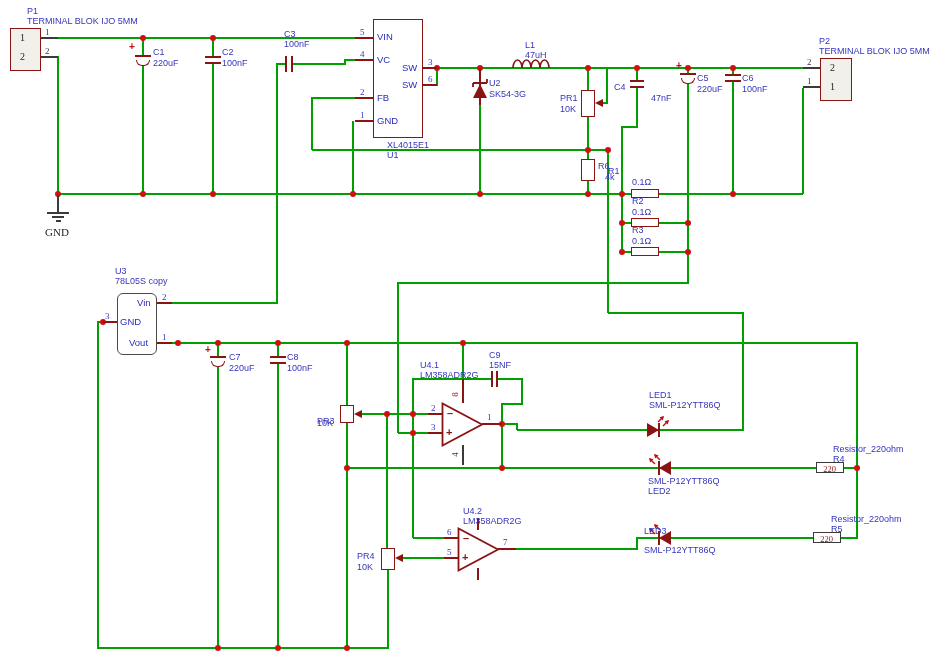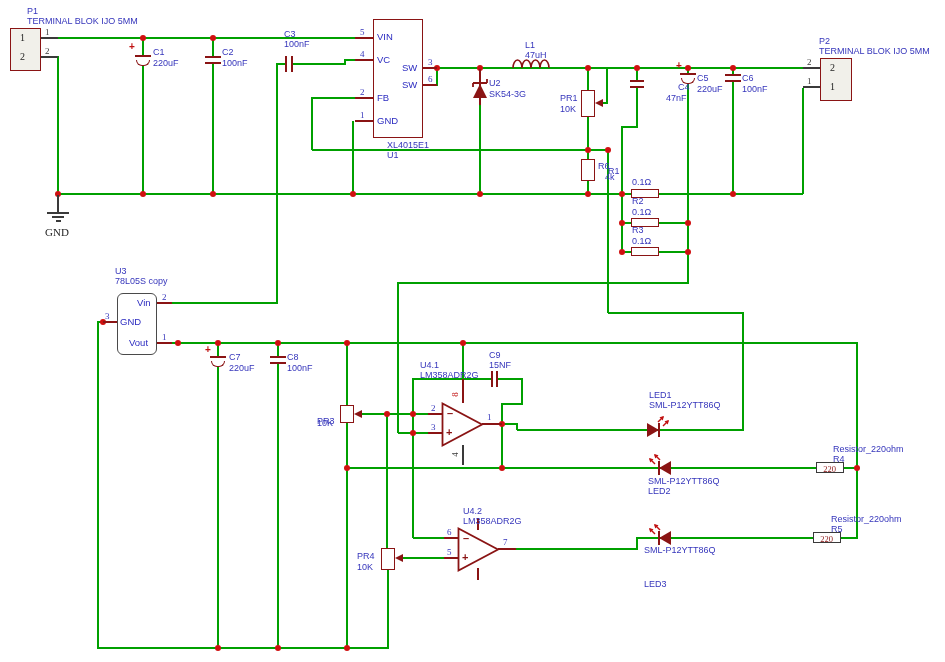--- a/index.html
+++ b/index.html
@@ -271,22 +271,22 @@
   </div>
   <div class="grp">
     <i class="plate" style="left:285px;top:56px;width:2px;height:16px"></i>
     <i class="plate" style="left:291px;top:56px;width:2px;height:16px"></i>
     <span class="lbl" style="left:284px;top:29px">C3</span>
     <span class="lbl" style="left:284px;top:39px">100nF</span>
   </div>
   <div class="grp">
     <i class="plate" style="left:630px;top:80px;width:14px;height:2px"></i>
     <i class="plate" style="left:630px;top:86px;width:14px;height:2px"></i>
-    <span class="lbl" style="left:678px;top:82px">C4</span>
-    <span class="lbl" style="left:666px;top:93px">47nF</span>
+    <span class="lbl" style="left:614px;top:82px">C4</span>
+    <span class="lbl" style="left:651px;top:93px">47nF</span>
   </div>
   <div class="grp">
     <i class="plate" style="left:680px;top:73px;width:16px;height:2px"></i>
     <div class="arc" style="left:681px;top:78px;width:14px;height:6px"></div>
     <span class="plus" style="left:676px;top:61px">+</span>
     <span class="lbl" style="left:697px;top:73px">C5</span>
     <span class="lbl" style="left:697px;top:84px">220uF</span>
   </div>
   <div class="grp">
     <i class="plate" style="left:725px;top:74px;width:16px;height:2px"></i>
@@ -412,21 +412,21 @@
   <div class="grp">
     <svg class="abs" style="left:644px;top:522px" width="30" height="26" viewBox="0 0 30 26">
       <path d="M27,9 L27,23 L15,16 Z" fill="#8a1414"></path>
       <path d="M15,9 V23" stroke="#8a1414" stroke-width="2"></path>
       <path d="M16,8 L11,3" stroke="#c01010" stroke-width="1.4"></path>
       <path d="M10,2 l4.5,1.2 -3.3,3.3 Z" fill="#c01010"></path>
       <path d="M11,12 L6,7" stroke="#c01010" stroke-width="1.4"></path>
       <path d="M5,6 l4.5,1.2 -3.3,3.3 Z" fill="#c01010"></path>
     </svg>
     <span class="lbl" style="left:644px;top:545px">SML-P12YTT86Q</span>
-    <span class="lbl" style="left:644px;top:579px">LED3</span>
+    <span class="lbl" style="left:644px;top:526px">LED3</span>
   </div>
 
   <div class="grp">
     <div class="box" style="left:816px;top:462px;width:28px;height:11px;border-color:#3a3a3a">
       <span class="rv" style="left:0;top:1px;width:25px">220</span>
     </div>
     <span class="lbl" style="left:833px;top:444px">Resistor_220ohm</span>
     <span class="lbl" style="left:833px;top:454px">R4</span>
   </div>
 

